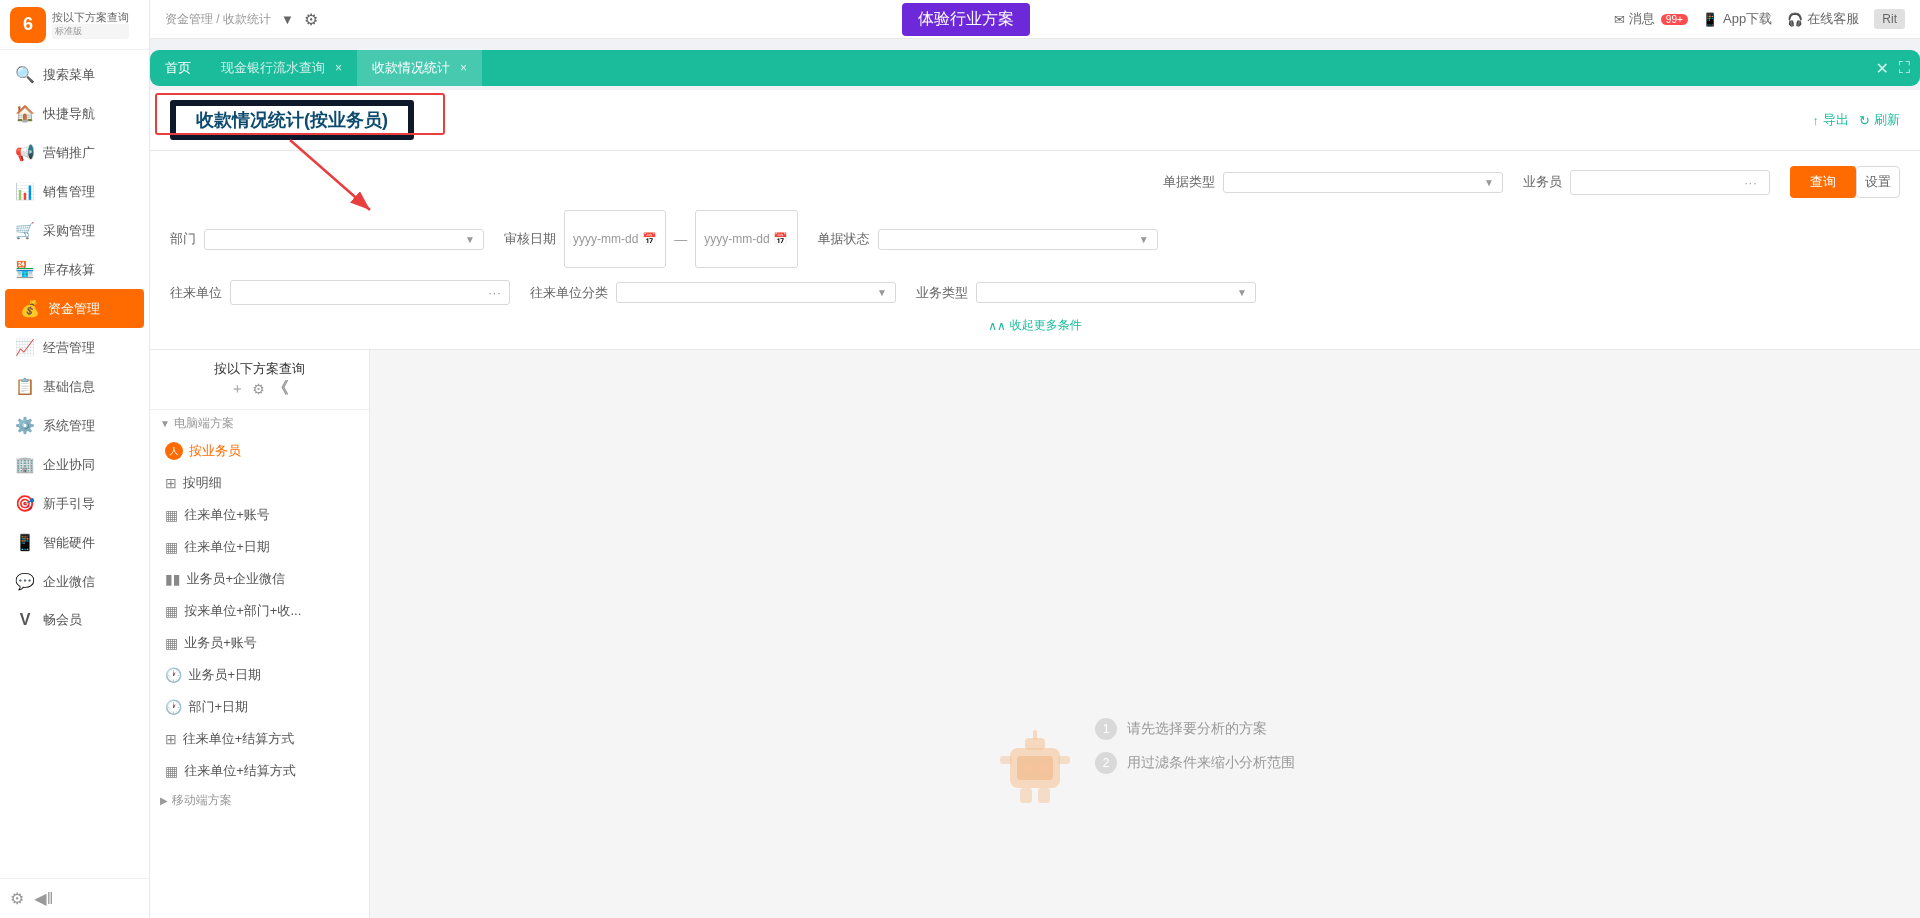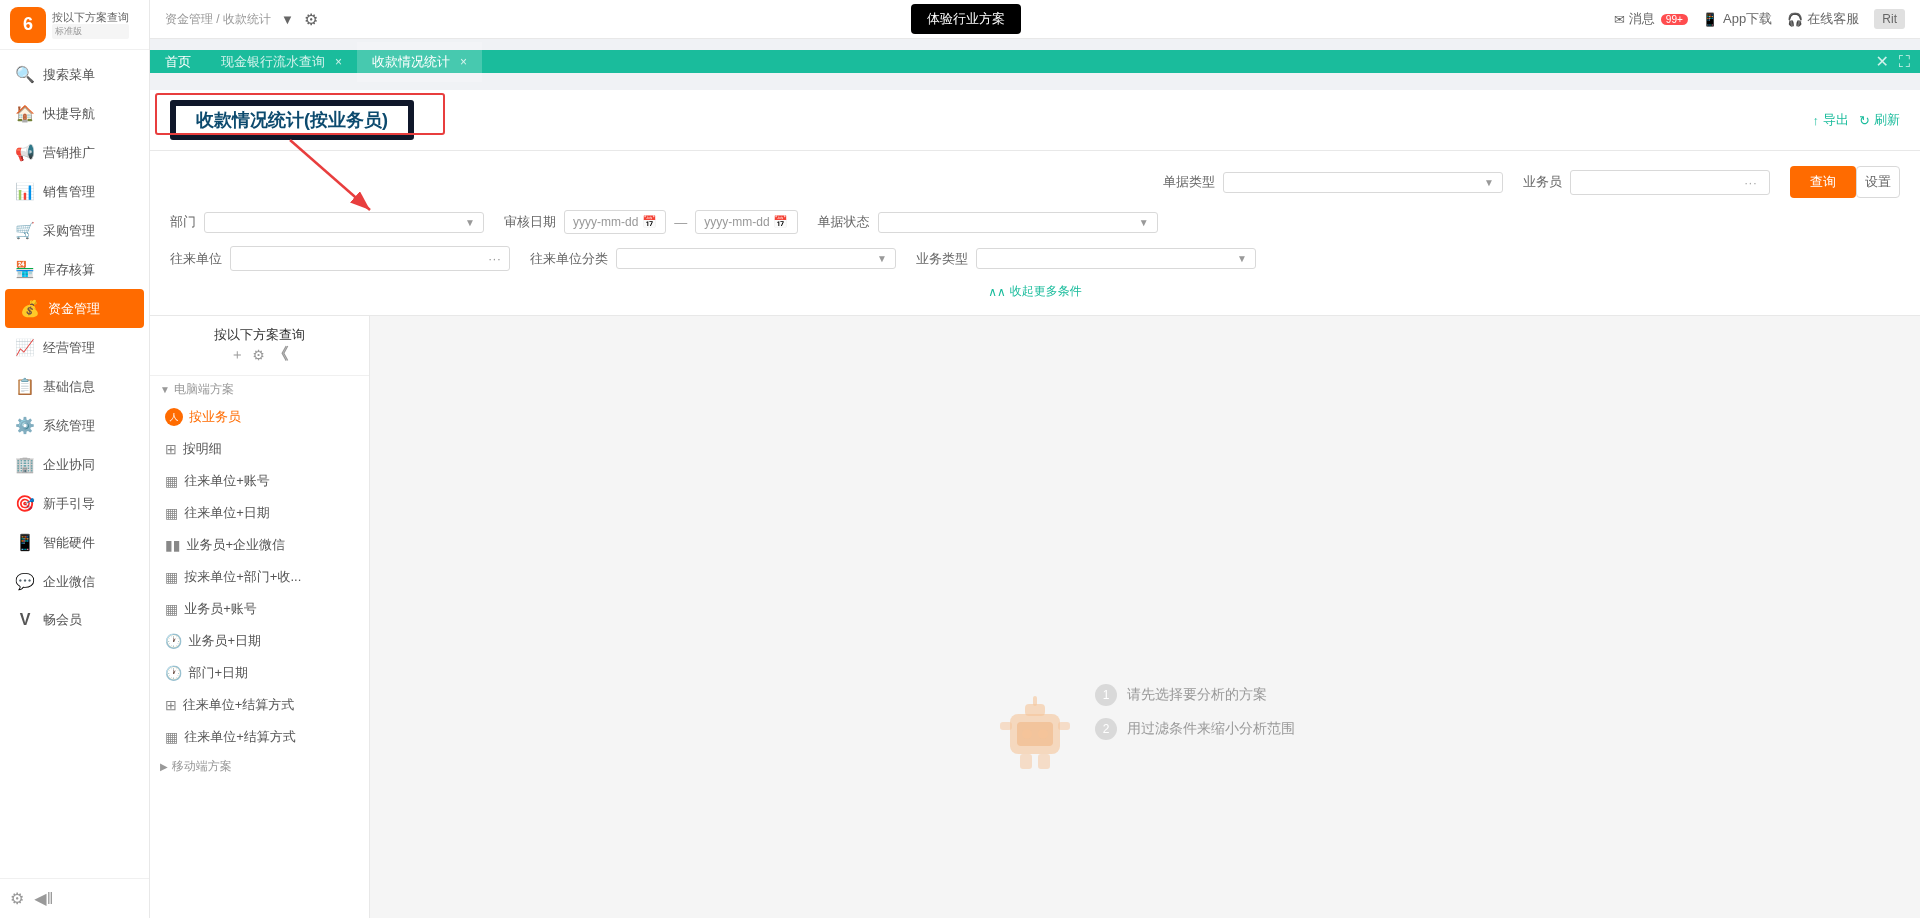--- a/index.html
+++ b/index.html
@@ -18,28 +18,28 @@
     .nav-icon { font-size: 16px; width: 20px; text-align: center; }
     .sidebar-bottom { padding: 10px; display: flex; gap: 10px; border-top: 1px solid #f0f0f0; }
     .sidebar-bottom-icon { color: #999; cursor: pointer; font-size: 16px; }
 
     
     .header { position: fixed; top: 0; left: 150px; right: 0; height: 39px; background: #fff; border-bottom: 1px solid #e8e8e8; display: flex; align-items: center; justify-content: space-between; z-index: 99; padding: 0 15px; }
     .header-left { display: flex; align-items: center; gap: 10px; }
     .header-breadcrumb { display: flex; align-items: center; gap: 5px; color: #666; font-size: 13px; }
     .header-dropdown { display: flex; align-items: center; gap: 4px; cursor: pointer; color: #666; }
     .header-center { display: flex; align-items: center; }
-    .trial-btn { background: #000000; color: white; border: none; padding: 6px 16px; border-radius: 4px; cursor: pointer; font-size: 13px; }
+    .trial-btn { background: #6d28d9; color: white; border: none; padding: 6px 16px; border-radius: 4px; cursor: pointer; font-size: 16px; }
     .header-right { display: flex; align-items: center; gap: 15px; color: #666; font-size: 13px; }
     .header-right-item { display: flex; align-items: center; gap: 4px; cursor: pointer; }
     .badge { background: #ff4d4f; color: white; border-radius: 10px; padding: 0 5px; font-size: 10px; margin-left: 2px; }
     .settings-icon { font-size: 16px; cursor: pointer; color: #666; }
 
     
-    .tab-bar { position: fixed; top: 50px; left: 150px; right: 0; height: 23px; background: #1abc9c; display: flex; align-items: center; z-index: 98; }
+    .tab-bar { position: fixed; top: 50px; left: 150px; right: 0; height: 36px; background: #1abc9c; display: flex; align-items: center; z-index: 98; border-radius: 9px; }
     .tab-item { display: flex; align-items: center; padding: 0 15px; height: 40px; cursor: pointer; color: rgba(255,255,255,0.8); font-size: 13px; gap: 6px; }
     .tab-item.active { background: rgba(255,255,255,0.2); color: white; }
     .tab-home { color: white; padding: 0 15px; height: 40px; display: flex; align-items: center; cursor: pointer; font-size: 13px; }
     .tab-close { color: rgba(255,255,255,0.8); font-size: 12px; margin-left: 4px; cursor: pointer; }
     .tab-bar-right { margin-left: auto; display: flex; align-items: center; padding-right: 10px; gap: 10px; }
     .tab-bar-icon { color: rgba(255,255,255,0.8); cursor: pointer; font-size: 16px; }
 
     
     .main-content { position: fixed; top: 90px; left: 150px; right: 0; bottom: 0; background: #f5f5f5; overflow: auto; }
 
@@ -55,21 +55,21 @@
     .filter-row { display: flex; align-items: center; gap: 20px; margin-bottom: 12px; flex-wrap: wrap; }
     .filter-item { display: flex; align-items: center; gap: 8px; }
     .filter-label { color: #666; font-size: 13px; white-space: nowrap; }
     .date-btn-group { display: flex; gap: 4px; align-items: center; }
     .date-btn { padding: 2px 8px; border: 1px solid #d9d9d9; border-radius: 3px; cursor: pointer; font-size: 12px; color: #666; background: white; }
     .date-btn.active { background: #ff6b00; color: white; border-color: #ff6b00; }
     .date-range { display: flex; align-items: center; gap: 4px; font-size: 12px; color: #666; }
     .filter-select { display: flex; align-items: center; border: 1px solid #d9d9d9; border-radius: 3px; padding: 4px 8px; min-width: 200px; cursor: pointer; background: white; justify-content: space-between; font-size: 13px; color: #999; }
     .filter-select-wide { min-width: 280px; }
     .dropdown-arrow { color: #999; font-size: 10px; }
-    .date-input { border: 1px solid #d9d9d9; border-radius: 3px; padding: 4px 8px; font-size: 12px; color: #999; background: white; display: flex; align-items: center; gap: 4px; }
+    .date-input { border: 1px solid #d9d9d9; border-radius: 3px; padding: 21px 8px; font-size: 12px; color: #999; background: white; display: flex; align-items: center; gap: 4px; }
     .dash { color: #999; }
     .filter-select-dots { color: #999; cursor: pointer; }
     .action-buttons { display: flex; }
     .query-btn { background: #ff6b00; color: white; border: none; padding: 6px 20px; border-radius: 4px; cursor: pointer; font-size: 13px; }
     .settings-btn { background: white; color: #666; border: 1px solid #d9d9d9; padding: 6px 8px; border-radius: 4px; cursor: pointer; font-size: 13px; }
     .collapse-btn { display: flex; align-items: center; gap: 4px; color: #1abc9c; cursor: pointer; font-size: 12px; margin: 8px auto 0; width: fit-content; }
 
     
     .sidebar-panel { width: 220px; background: white; border-right: 1px solid #e8e8e8; min-height: 400px; flex-shrink: 0; }
     .sidebar-panel-header { display: flex; align-items: center; justify-content: space-between; padding: 10px 15px; border-bottom: 1px solid #f0f0f0; flex-direction: column; }

